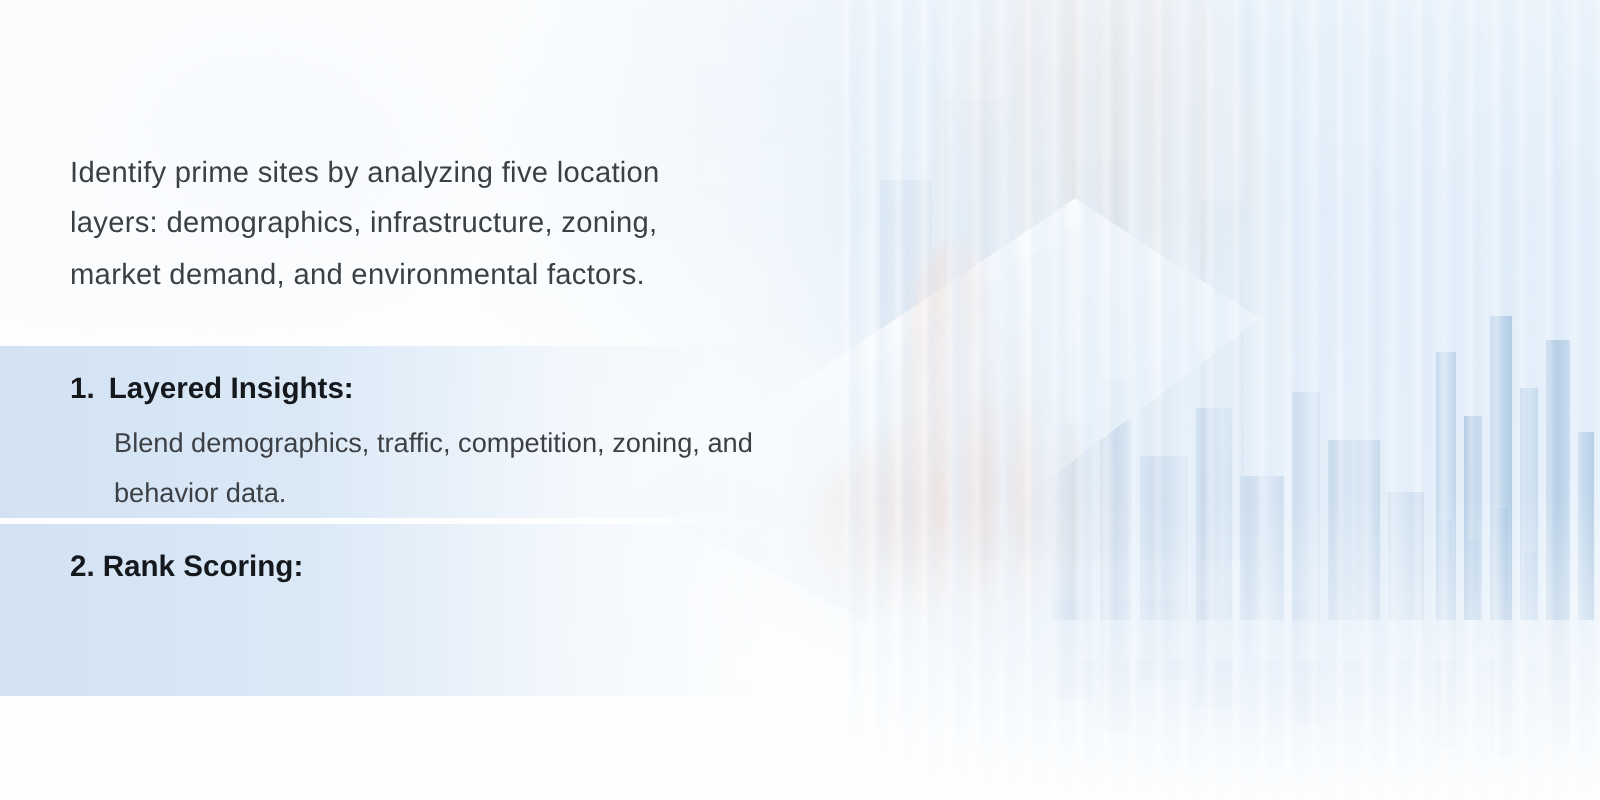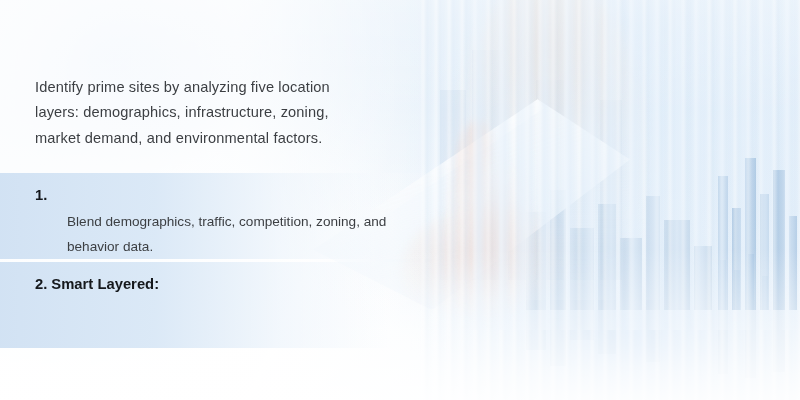--- a/index.html
+++ b/index.html
@@ -133,21 +133,21 @@
     color:#15181c;font-weight:bold;font-size:14.8px;line-height:21px;
     white-space:nowrap;
   }
   .head{
     color:#15181c;font-weight:bold;font-size:14.8px;line-height:21px;
     white-space:nowrap;
   }
   .item-inner{position:absolute;left:35px;top:12px;width:360px;}
   .desc{
     color:#3c3f43;font-size:13.6px;line-height:25px;margin-top:3px;
-    margin-left:32px;
+    margin-left:22px;
   }
   #item-1 .num{margin-right:7px;}
   #item-2 .num{margin-right:4px;}
 </style>
 </head>
 <body>
 
 <div id="canvas">
 
   <div class="bg-layer bg-base"></div>
@@ -218,28 +218,29 @@
   <div class="haze-left"></div>
 
   <div class="content">
 
     <p class="intro">Identify prime sites by analyzing five location layers: demographics, infrastructure, zoning, market demand, and environmental factors.</p>
 
     <div class="band" id="band-1">
       <div class="item-inner" id="item-1">
         <div class="row">
           <span class="num">1.</span>
+          <span class="head">Layered Insights:</span>
         </div>
         <div class="desc">Blend demographics, traffic, competition, zoning, and behavior data.</div>
       </div>
     </div>
 
     <div class="band" id="band-2">
       <div class="item-inner" id="item-2">
         <div class="row">
           <span class="num">2.</span>
-          <span class="head">Smart Layered:</span>
+          <span class="head">Rank Scoring:</span>
         </div>
       </div>
     </div>
 
   </div>
 </div>
 
 </body></html>

